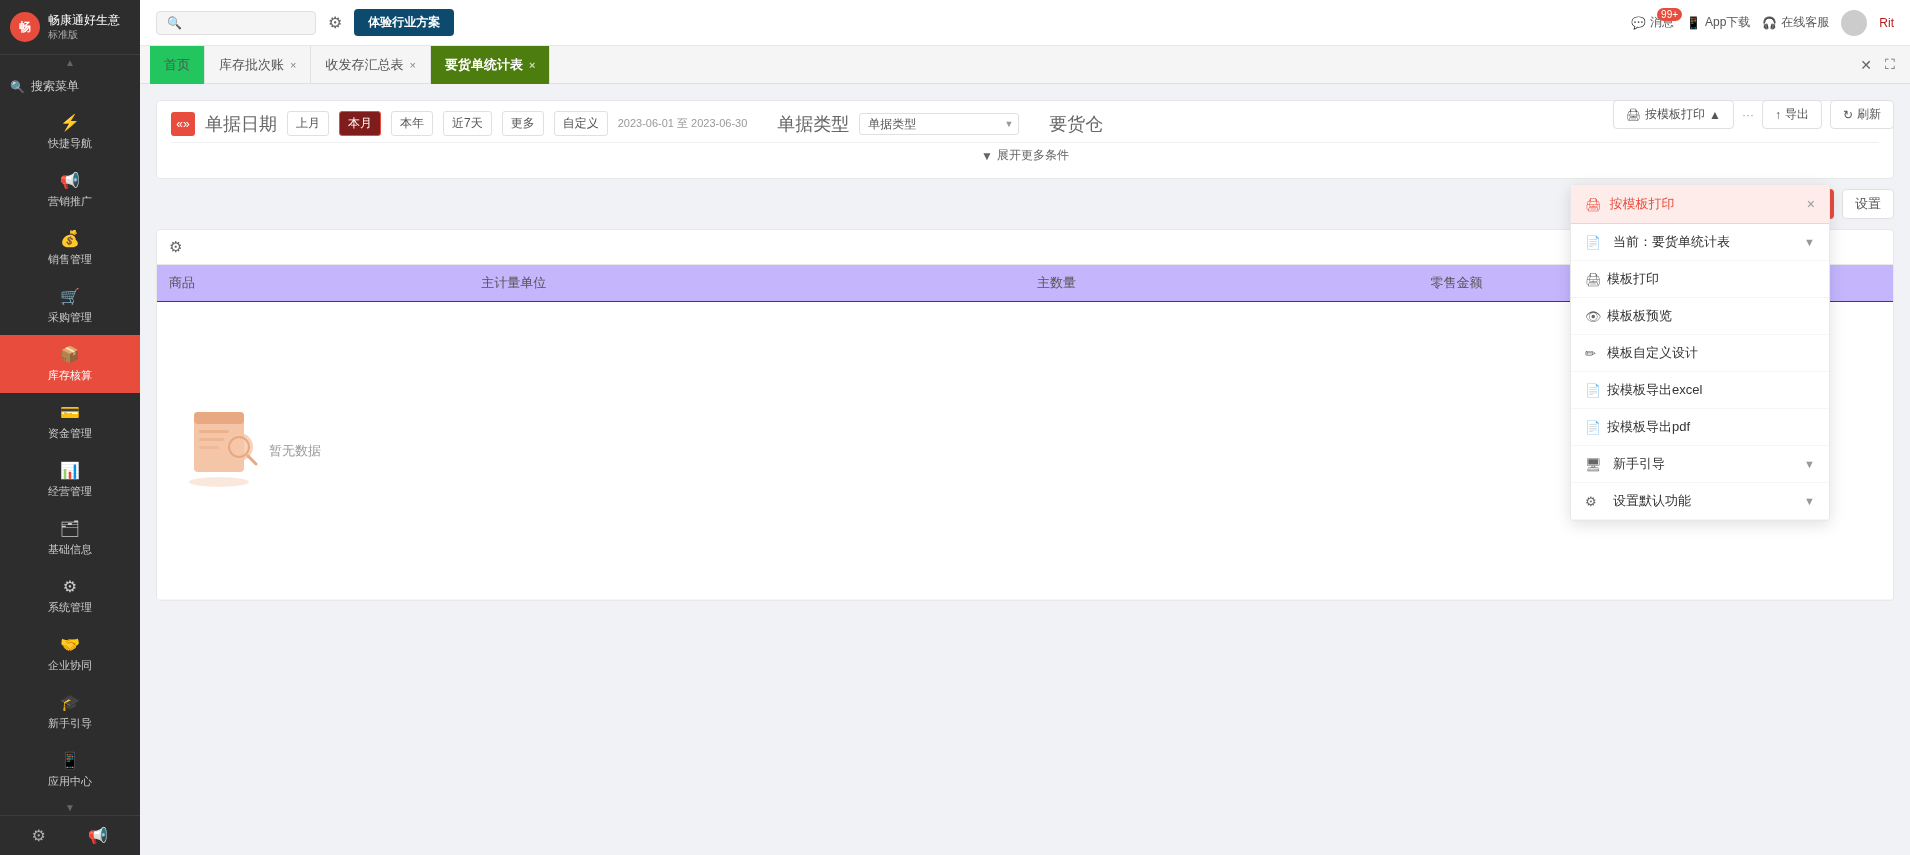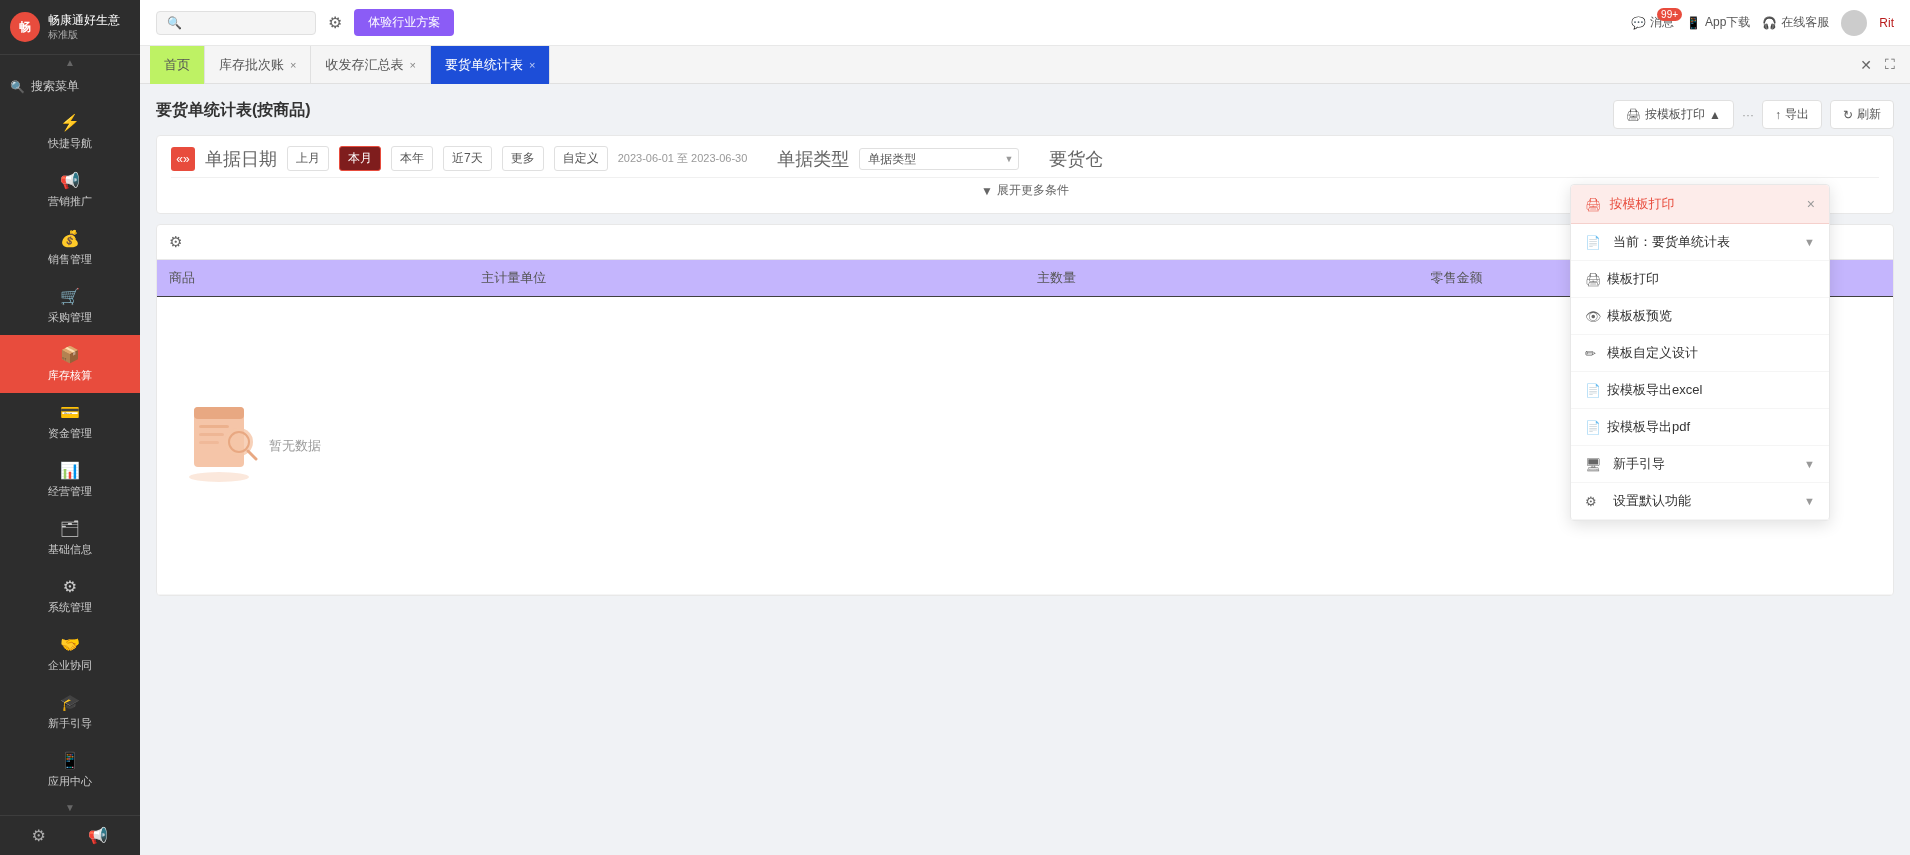--- a/index.html
+++ b/index.html
@@ -73,27 +73,28 @@
       border: 1px solid #e0e0e0;
       border-radius: 4px;
       padding: 4px 10px;
       font-size: 12px;
       color: #999;
       width: 160px;
       display: flex; align-items: center; gap: 6px;
     }
     .header-actions { display: flex; align-items: center; gap: 12px; margin-left: auto; }
     .header-btn-trial {
-      background: #8b5cf6;
+      background: #0c4a6e;
       color: white;
       border: none;
       border-radius: 4px;
       padding: 5px 14px;
       font-size: 12px;
       cursor: pointer;
+      font-weight: bold;
     }
     .header-icon-item { display: flex; align-items: center; gap: 4px; color: #555; font-size: 12px; cursor: pointer; position: relative; }
     .badge {
       background: #e84c3d;
       color: white;
       border-radius: 8px;
       font-size: 10px;
       padding: 1px 4px;
       position: absolute;
       top: -6px; right: -8px;
@@ -116,23 +117,23 @@
       padding: 0 14px;
       height: 38px;
       display: flex; align-items: center;
       font-size: 13px;
       cursor: pointer;
       color: #555;
       border-right: 1px solid #e0e0e0;
       white-space: nowrap;
       gap: 6px;
     }
-    .tab.active { background: #1d4ed8; color: white; }
+    .tab.active { background: #4d7c0f; color: white; font-weight: bold; }
     .tab .close-btn { font-size: 11px; color: inherit; opacity: 0.7; }
-    .tab.home { background: #bef264; }
+    .tab.home { background: #22c55e; }
     .resize-btns { margin-left: auto; display: flex; gap: 4px; }
     .resize-btn { width: 20px; height: 20px; display: flex; align-items: center; justify-content: center; cursor: pointer; color: #666; font-size: 14px; }
 
     
     .page-content {
       flex: 1;
       overflow: auto;
       padding: 16px;
       position: relative;
     }
@@ -409,21 +410,20 @@
       <span class="close-btn">×</span>
     </div>
     <div class="resize-btns">
       <div class="resize-btn">✕</div>
       <div class="resize-btn">⛶</div>
     </div>
   </div>
 
   <div class="page-content">
 
-    <div class="page-title">要货单统计表(按商品)</div>
 
     <div style="position:absolute; top:16px; right:16px; display:flex; align-items:center; gap:8px;">
       <button class="btn-print">
         <span>🖨</span>
         <span>按模板打印</span>
         <span>▲</span>
       </button>
       <span style="color:#999; font-size:12px;">···</span>
       <button class="btn-export">
         <span>↑</span>
@@ -455,20 +455,24 @@
         </div>
 
         <span class="filter-label" style="margin-left:20px;">要货仓</span>
       </div>
       <div class="expand-more">
         <span>▼</span>
         <span>展开更多条件</span>
       </div>
     </div>
 
+    <div style="display:flex; justify-content:flex-end; gap:8px; margin-bottom:10px;">
+      <button class="btn-query">查询</button>
+      <button class="btn-settings">设置</button>
+    </div>
 
     <div class="data-table">
       <div class="table-toolbar">
         <span class="settings-icon">⚙</span>
       </div>
       <table>
         <thead>
           <tr>
             <th><span>商品</span></th>
             <th><span>主计量单位</span></th>

